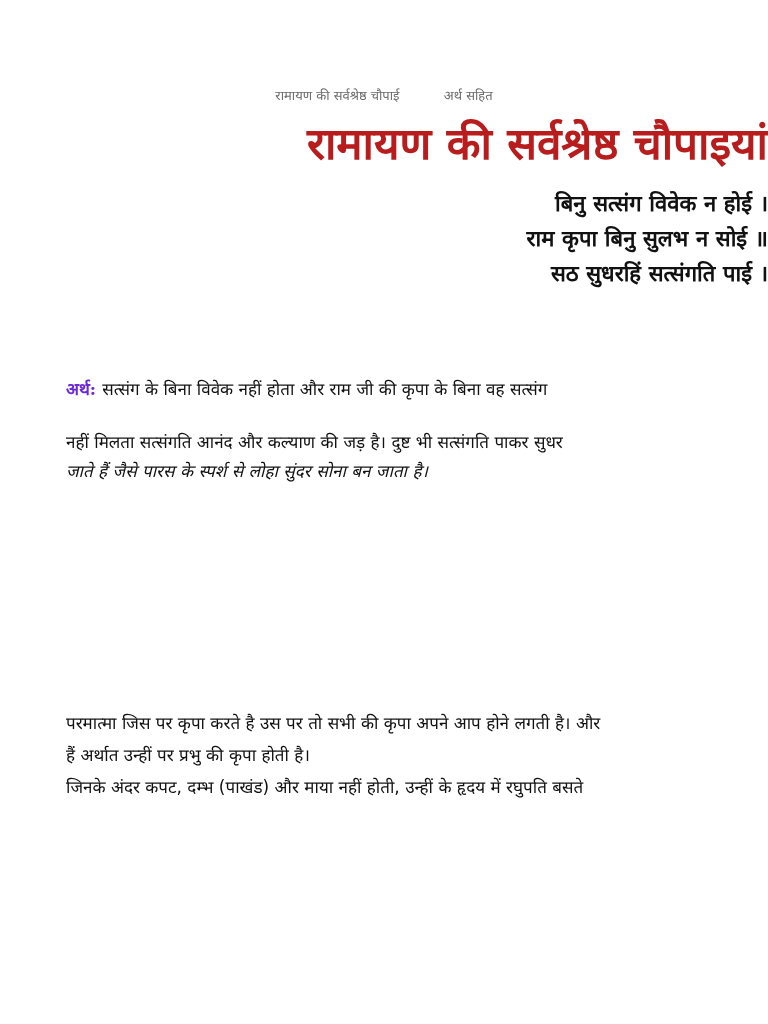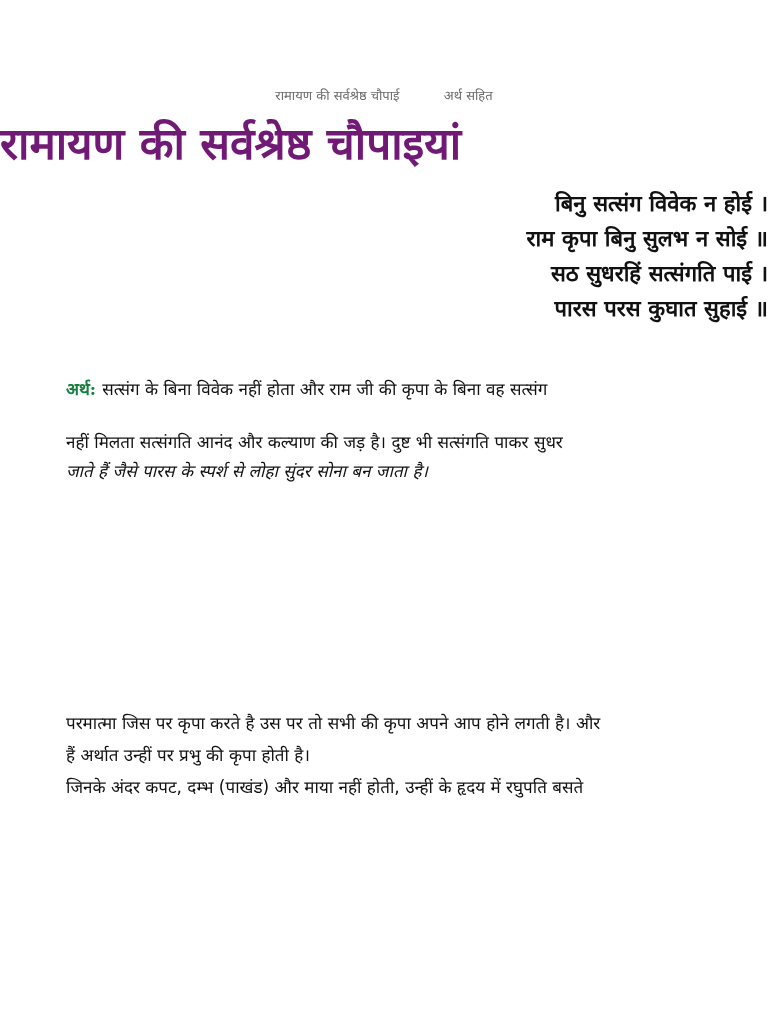--- a/index.html
+++ b/index.html
@@ -32,25 +32,25 @@
     }
     .header-line .sep {
       display: inline-block;
       width: 36px;
     }
     .title {
       position: absolute;
       top: 112px;
       left: 0;
       width: 768px;
-      text-align: left;
+      text-align: right;
       font-family: "DejaVu Sans", sans-serif;
       font-weight: bold;
       font-size: 44px;
-      color: #701a75;
+      color: #b91c1c;
       letter-spacing: 0px;
       line-height: 64px;
     }
     .verse {
       position: absolute;
       left: 0;
       width: 768px;
       text-align: right;
       font-family: "DejaVu Sans", sans-serif;
       font-weight: bold;
@@ -68,21 +68,21 @@
       left: 66px;
       width: 640px;
       font-family: "DejaVu Sans", sans-serif;
       font-size: 17px;
       color: #111111;
       text-align: justify;
     }
     .meaning-1 { top: 373px; line-height: 33px; }
     .meaning-2 { top: 707px; line-height: 32px; }
     .artha-label {
-      color: #15803d;
+      color: #6d28d9;
       font-weight: bold;
       font-family: "DejaVu Serif", serif;
       margin-right: 6px;
     }
     .mline { display: block; white-space: nowrap; }
   </style>
 </head>
 <body>
 
 <div class="page">
@@ -92,21 +92,20 @@
     <span class="sep"></span>
     <span>अर्थ सहित</span>
   </div>
 
   <div class="title">रामायण की सर्वश्रेष्ठ चौपाइयां</div>
 
   <div class="verse verse-1">
     <span class="line">बिनु सत्संग विवेक न होई ।</span>
     <span class="line">राम कृपा बिनु सुलभ न सोई ॥</span>
     <span class="line">सठ सुधरहिं सत्संगति पाई ।</span>
-    <span class="line">पारस परस कुघात सुहाई ॥</span>
   </div>
 
   <div class="meaning meaning-1">
     <span class="mline"><span class="artha-label">अर्थ:</span><span>सत्संग के बिना विवेक नहीं होता और राम जी की कृपा के बिना वह सत्संग</span></span>
     <span class="mline" style="margin-top:20px;">नहीं मिलता  सत्संगति आनंद और कल्याण की जड़ है। दुष्ट भी सत्संगति पाकर सुधर</span>
     <span class="mline" style="margin-top:-4px;font-style:italic;">जाते हैं जैसे पारस के स्पर्श से लोहा सुंदर सोना बन जाता है।</span>
   </div>
 
 
   <div class="meaning meaning-2">

